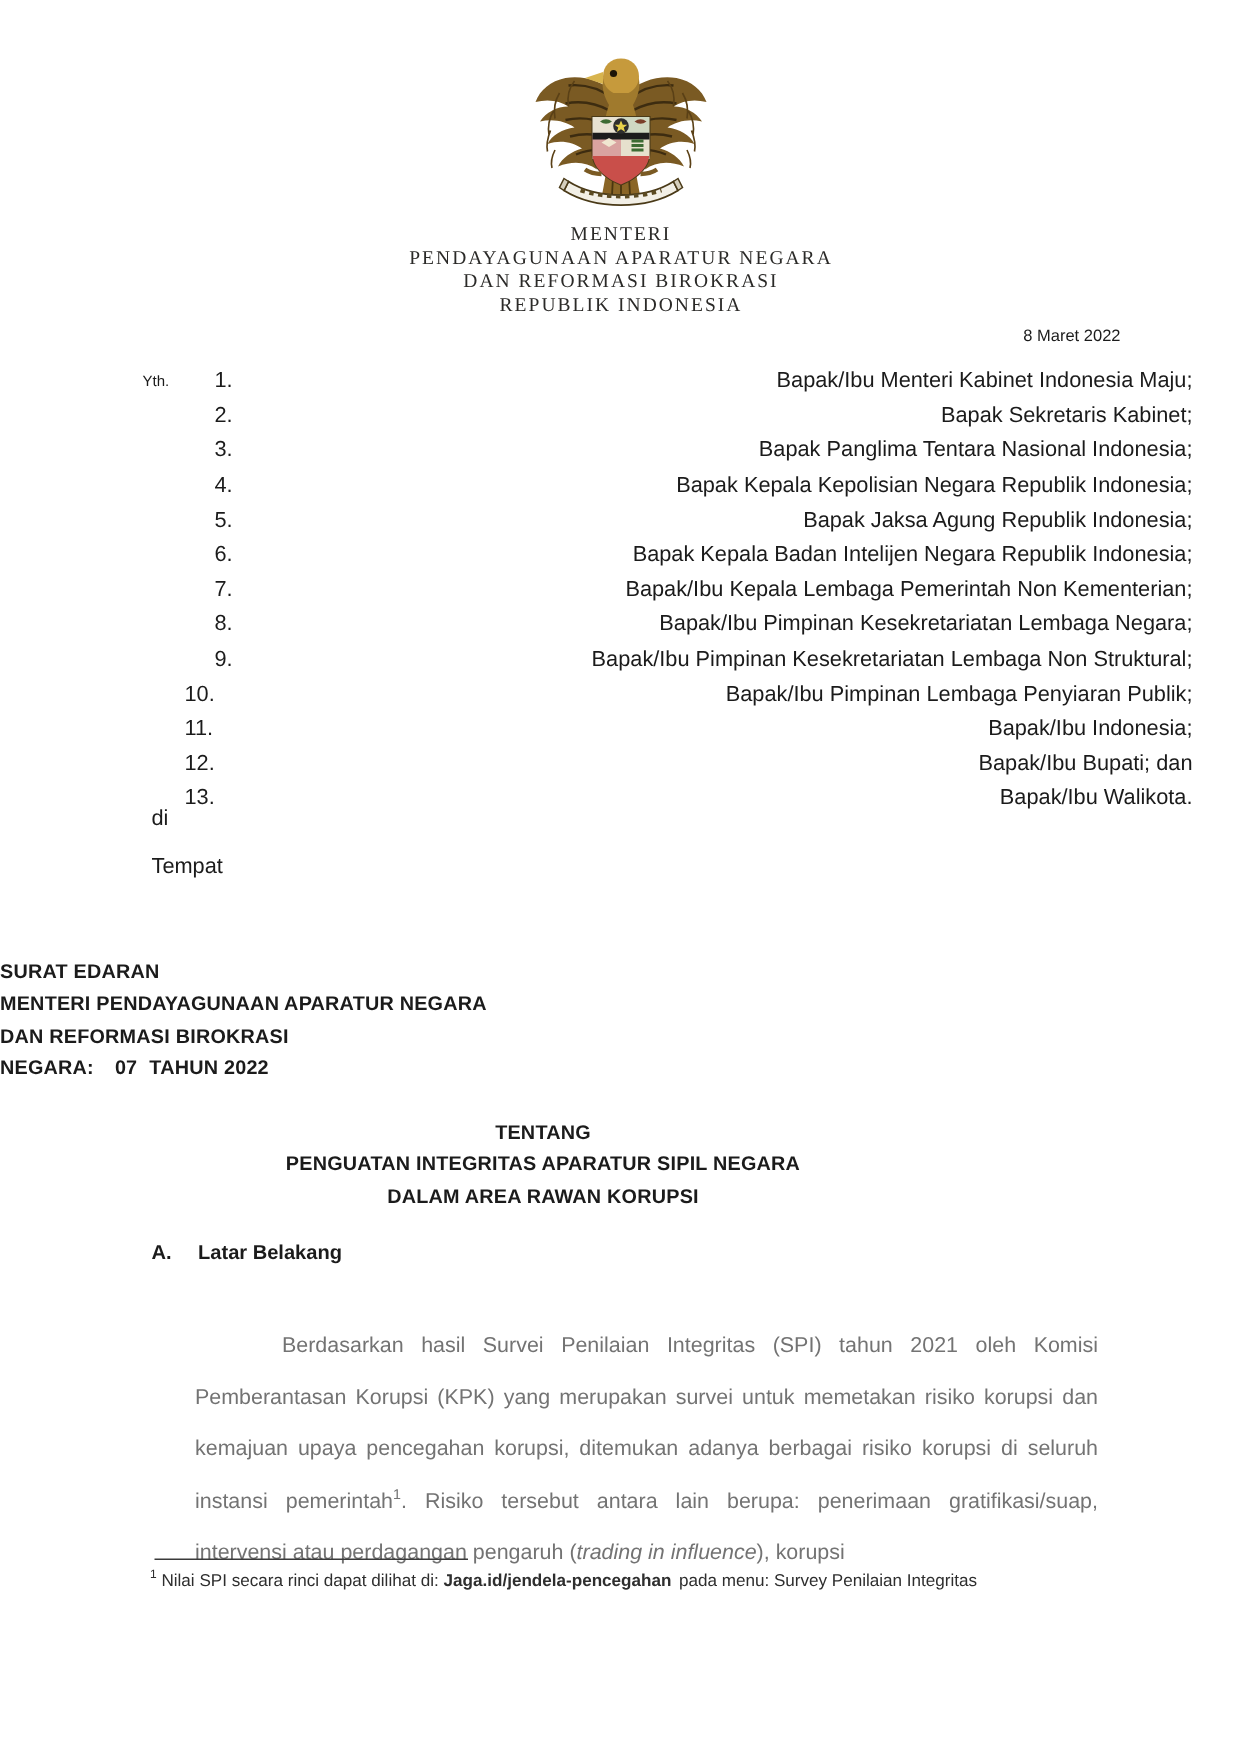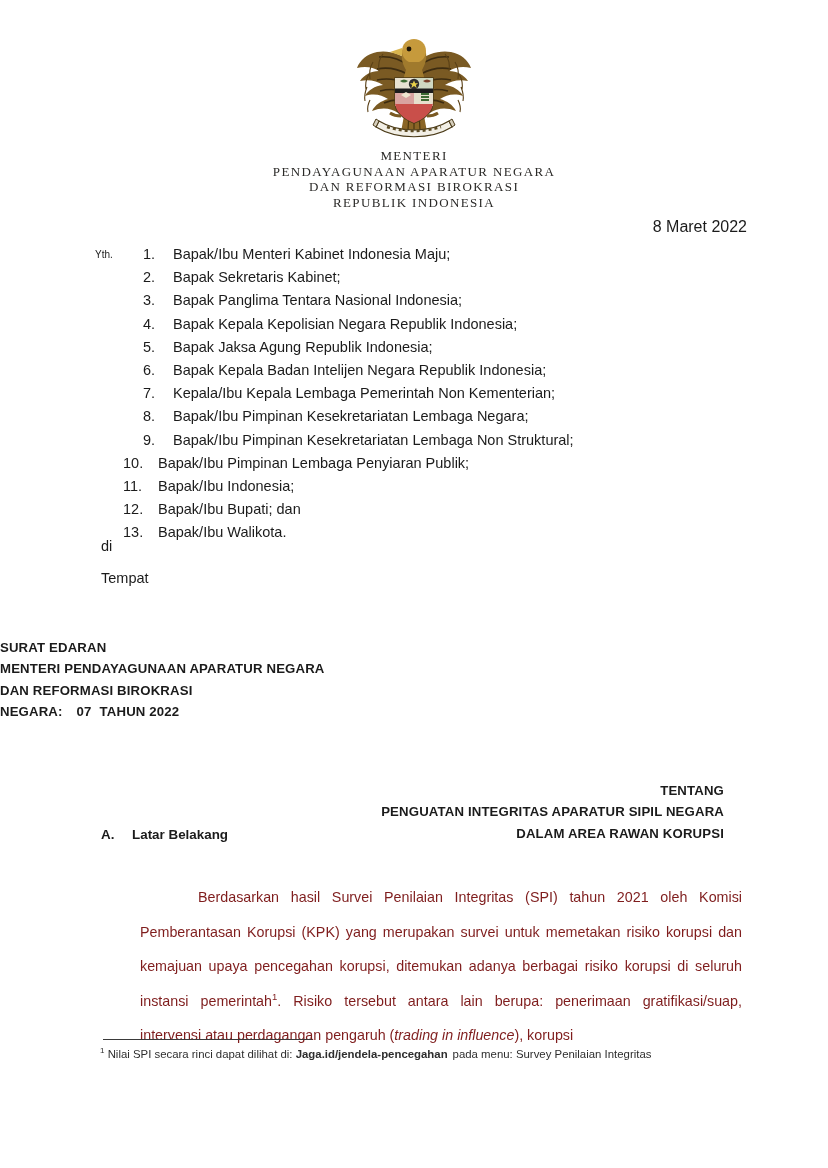--- a/index.html
+++ b/index.html
@@ -57,21 +57,21 @@
   }
   .lh-1 { font-size: 12.5px; }
 
   
   .date-line {
     position: absolute;
     top: 218px;
     left: 0;
     width: 747px;
     text-align: right;
-    font-size: 16px;
+    font-size: 11px;
     color: #1b1b1b;
   }
 
   
   .yth-block {
     position: absolute;
     top: 243px;
     left: 95px;
     width: 700px;
   }
@@ -93,21 +93,21 @@
     line-height: 23.2px;
     white-space: nowrap;
   }
   .yth-num {
     width: 30px;
     margin-left: 48px;
     flex: 0 0 30px;
     text-align: left;
   }
   .yth-num.wide { margin-left: 28px; width: 35px; flex-basis: 35px; }
-  .yth-text { flex: 1 1 auto; }
+  .yth-text { flex: 1 1 auto; text-align: right; }
 
   
   .addr-di {
     position: absolute;
     top: 538px;
     left: 101px;
     font-size: 14.5px;
   }
   .addr-tempat {
     position: absolute;
@@ -131,22 +131,21 @@
     letter-spacing: 0.15px;
   }
   .nomor-line .gap1 { display: inline-block; width: 14px; }
   .nomor-line .gap2 { display: inline-block; width: 8px; }
 
   .tentang-block {
     position: absolute;
     top: 744px;
     left: 0;
     width: 724px;
-    text-align: right;
-    margin-top: 36px;
+    text-align: center;
   }
   .tentang-block div {
     font-size: 13.2px;
     font-weight: bold;
     line-height: 21.4px;
     letter-spacing: 0.15px;
   }
 
   
   .section-a {
@@ -156,28 +155,28 @@
     display: flex;
     font-size: 13.4px;
     font-weight: bold;
   }
   .section-a .sec-letter { width: 31px; flex: 0 0 31px; }
 
   
   .body-par {
     position: absolute;
     top: 866px;
-    left: 140px;
+    left: 130px;
     width: 602px;
     font-size: 14.3px;
     line-height: 34.5px;
     text-align: justify;
     text-justify: inter-word;
     text-indent: 58px;
-    color: #7f1d1d;
+    color: #737373;
   }
   .body-par i { font-style: italic; }
   .body-par sup {
     font-size: 9.5px;
     vertical-align: super;
     line-height: 0;
   }
 
   
   .fn-rule {
@@ -294,21 +293,21 @@
       <li>
           <span class="yth-num">5.</span>
           <span class="yth-text">Bapak Jaksa Agung Republik Indonesia;</span>
         </li>
       <li>
           <span class="yth-num">6.</span>
           <span class="yth-text">Bapak Kepala Badan Intelijen Negara Republik Indonesia;</span>
         </li>
       <li>
           <span class="yth-num">7.</span>
-          <span class="yth-text">Kepala/Ibu Kepala Lembaga Pemerintah Non Kementerian;</span>
+          <span class="yth-text">Bapak/Ibu Kepala Lembaga Pemerintah Non Kementerian;</span>
         </li>
       <li>
           <span class="yth-num">8.</span>
           <span class="yth-text">Bapak/Ibu Pimpinan Kesekretariatan Lembaga Negara;</span>
         </li>
       <li>
           <span class="yth-num">9.</span>
           <span class="yth-text">Bapak/Ibu Pimpinan Kesekretariatan Lembaga Non Struktural;</span>
         </li>
       <li>

